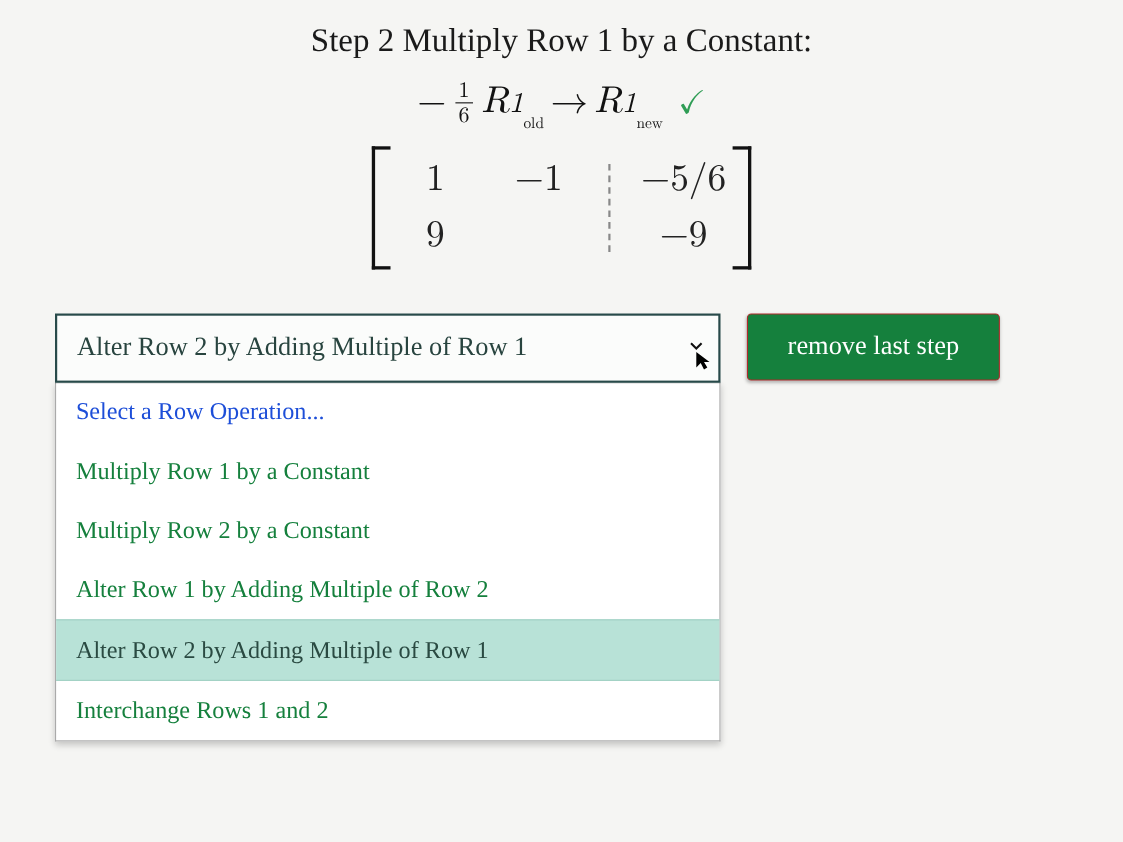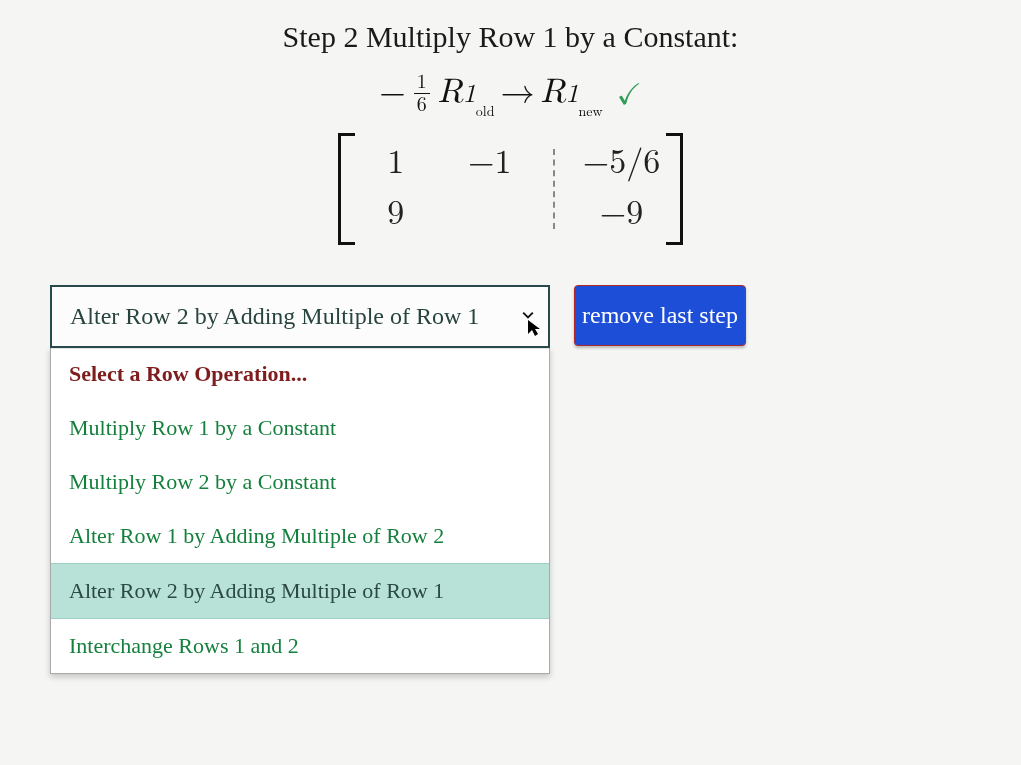--- a/index.html
+++ b/index.html
@@ -96,21 +96,21 @@
     margin: 6px 4px;
   }
   .controls-row {
     display: flex;
     align-items: flex-start;
     gap: 24px;
     margin-left: 10px;
   }
   .select-wrap {
     position: relative;
-    width: 500px;
+    width: 605px;
   }
   .select-box {
     border: 2px solid #284a4a;
     background: #fbfcfb;
     padding: 16px 40px 16px 18px;
     font-size: 24px;
     color: #28443f;
     position: relative;
     cursor: pointer;
     box-shadow: 0 1px 0 rgba(0,0,0,0.1);
@@ -144,29 +144,28 @@
     color: #15803d;
     cursor: pointer;
   }
   .dropdown-item.highlighted {
     background: #b8e2d7;
     color: #2a4a42;
     border-top: 1px solid #a0d0c3;
     border-bottom: 1px solid #a0d0c3;
   }
   .dropdown-item.placeholder-opt {
-    color: #7f1d1d;
-    font-weight: bold;
+    color: #1d4ed8;
   }
   .remove-btn {
-    background: #1d4ed8;
+    background: #15803d;
     color: #fff;
     border: 1px solid #b02a2a;
     border-radius: 4px;
-    padding: 16px 7px;
+    padding: 16px 36px;
     font-size: 24px;
     font-family: Georgia, serif;
     cursor: pointer;
     box-shadow: 0 2px 3px rgba(0,0,0,0.25);
   }
   .right-stack {
     position: relative;
   }
 </style>
 </head>

